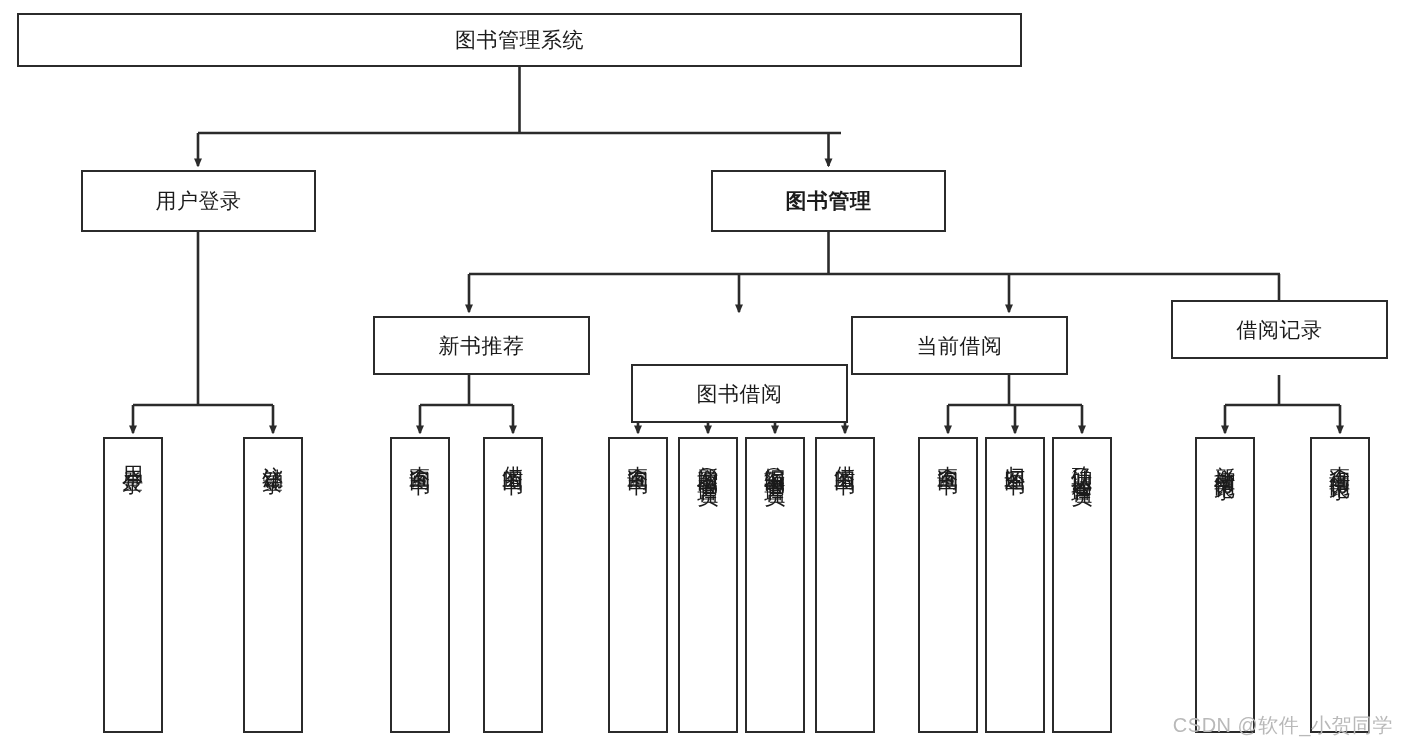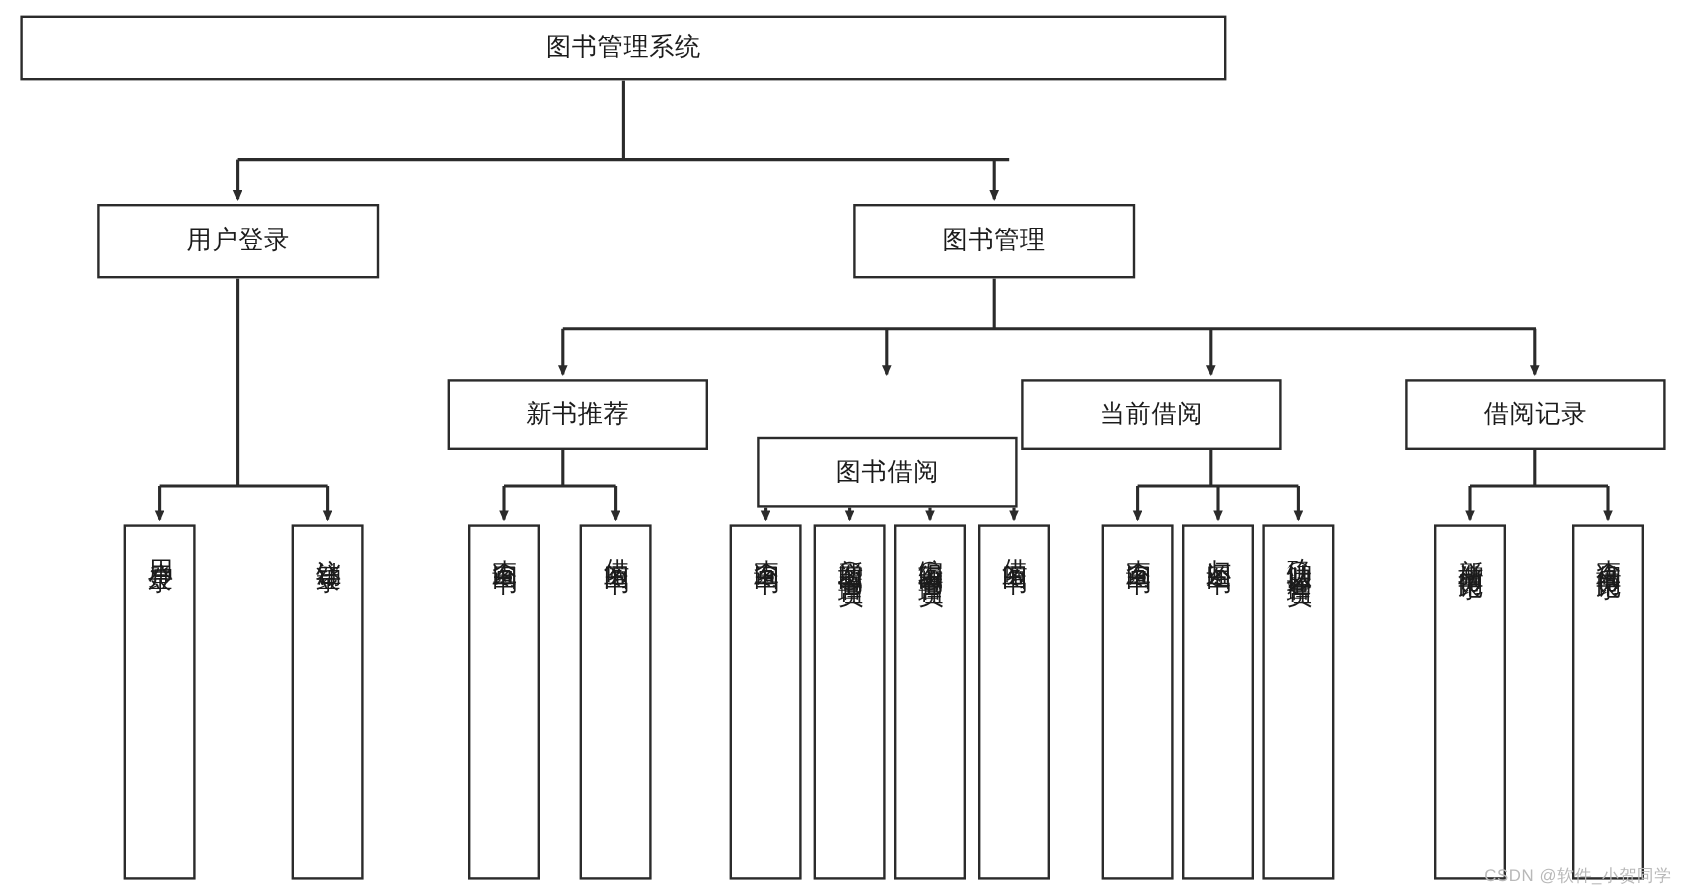--- a/index.html
+++ b/index.html
@@ -55,21 +55,21 @@
     text-orientation: upright;
     font-size: 21px;
     line-height: 1.22;
     letter-spacing: 3px;
     white-space: nowrap;
   }
   #watermark {
     position: absolute;
     right: 12px;
     bottom: 8px;
-    font-size: 14px;
+    font-size: 20px;
     color: #b9b9b9;
     letter-spacing: 0.5px;
     z-index: 5;
     pointer-events: none;
     white-space: nowrap;
     margin-left: 16px;
   }
 </style>
 </head>
 <body>
@@ -126,34 +126,34 @@
     </g>
   </svg>
 
   <div class="node horizontal" style="left:17px; top:13px; width:1005px; height:54px;">
     <span class="node-label">图书管理系统</span>
   </div>
 
   <div class="node horizontal" style="left:81px; top:170px; width:235px; height:62px;">
     <span class="node-label">用户登录</span>
   </div>
-  <div class="node horizontal" style="left:711px; top:170px; width:235px; height:62px;">
+  <div class="node horizontal" style="left:711px; top:170px; width:235px; height:62px;font-weight:bold;">
     <span class="node-label">图书管理</span>
   </div>
 
   <div class="node horizontal" style="left:373px; top:316px; width:217px; height:59px;">
     <span class="node-label">新书推荐</span>
   </div>
   <div class="node horizontal" style="left:631px; top:316px; width:217px; height:59px;margin-top:48px;">
     <span class="node-label">图书借阅</span>
   </div>
   <div class="node horizontal" style="left:851px; top:316px; width:217px; height:59px;">
     <span class="node-label">当前借阅</span>
   </div>
-  <div class="node horizontal" style="left:1171px; top:316px; width:217px; height:59px;">
+  <div class="node horizontal" style="left:1171px; top:300px; width:217px; height:59px;">
     <span class="node-label">借阅记录</span>
   </div>
 
   <div class="node vertical" style="left:103px; top:437px; width:60px; height:296px;">
     <span class="node-label">用户登录</span>
   </div>
   <div class="node vertical" style="left:243px; top:437px; width:60px; height:296px;">
     <span class="node-label">注销登录</span>
   </div>
   <div class="node vertical" style="left:390px; top:437px; width:60px; height:296px;">

